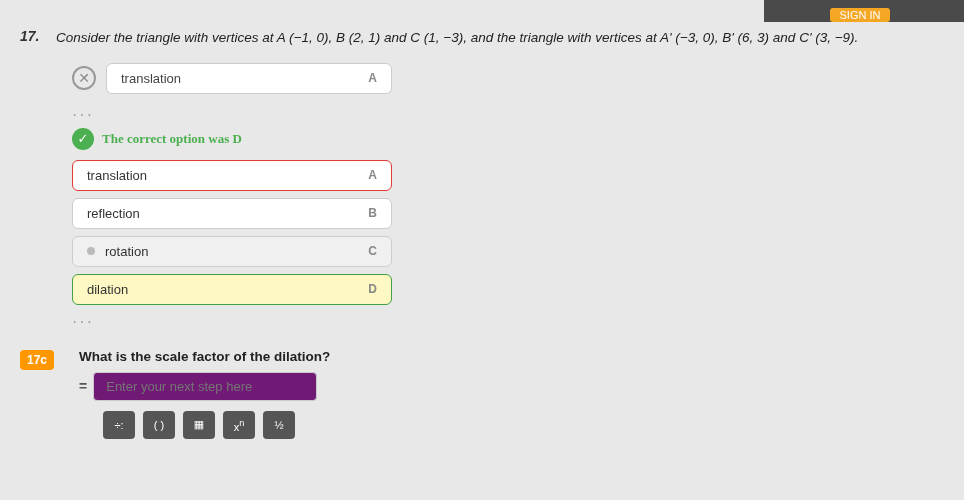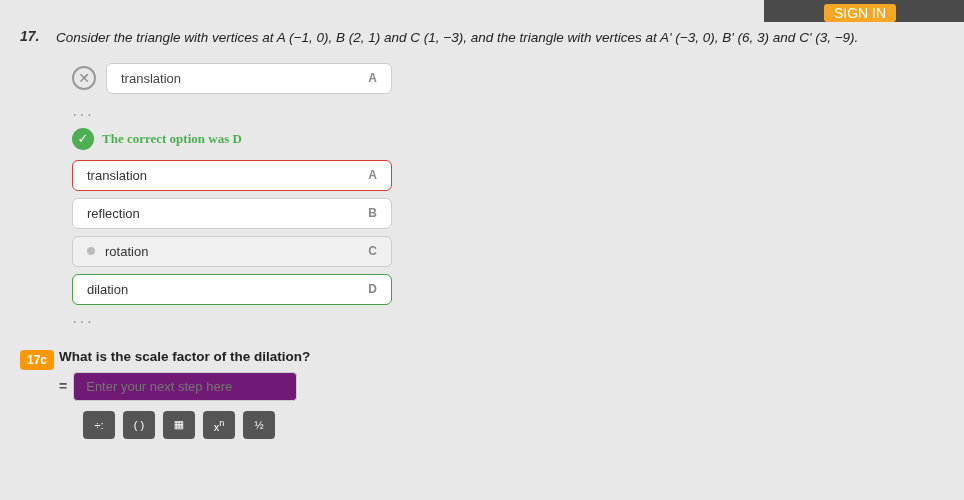--- a/index.html
+++ b/index.html
@@ -26,21 +26,21 @@
       gap: 6px;
       flex-direction: column;
     }
     .top-bar-score {
       color: #fff;
       font-size: 11px;
     }
     .top-bar-points {
       background: #f5a623;
       color: #fff;
-      font-size: 14px;
+      font-size: 11px;
       padding: 1px 10px;
       border-radius: 3px;
     }
 
     
     .content {
       padding: 28px 20px 20px 20px;
       position: relative;
     }
 
@@ -151,21 +151,21 @@
       color: #444;
       justify-content: space-between;
       position: relative;
     }
     .option-row.selected-wrong {
       border-color: #e53935;
       background: #fff;
     }
     .option-row.correct-answer {
       border-color: #43a047;
-      background: #ffffff;
+      background: #fef9c3;
       font-weight: 500;
     }
     .option-row.rotation-style {
       background: #f0f0f0;
       border-color: #ccc;
     }
     .option-dot {
       width: 8px;
       height: 8px;
       border-radius: 50%;
@@ -181,36 +181,37 @@
     .option-letter-right {
       font-size: 12px;
       color: #888;
       font-weight: 600;
     }
 
     
     .sub-question {
       display: flex;
       align-items: flex-start;
-      gap: 5px;
+      gap: 18px;
       margin-top: 18px;
       margin-left: 0px;
     }
     .sub-badge {
       background: #ff9800;
       color: #fff;
       font-size: 12px;
       font-weight: 700;
       padding: 3px 7px;
       border-radius: 4px;
       flex-shrink: 0;
       margin-top: 1px;
     }
     .sub-question-content {
       flex: 1;
+      margin-left: 7px;
     }
     .sub-question-text {
       font-size: 13.5px;
       color: #222;
       font-weight: 600;
       margin-bottom: 8px;
     }
     .answer-row {
       display: flex;
       align-items: center;

